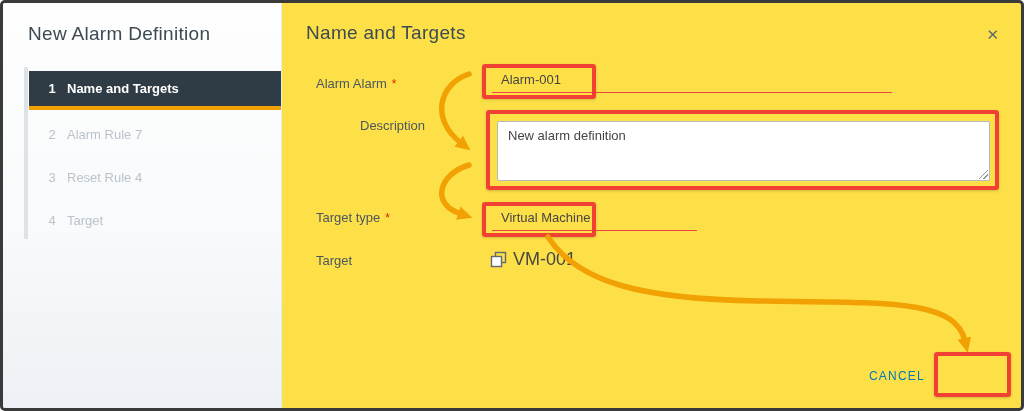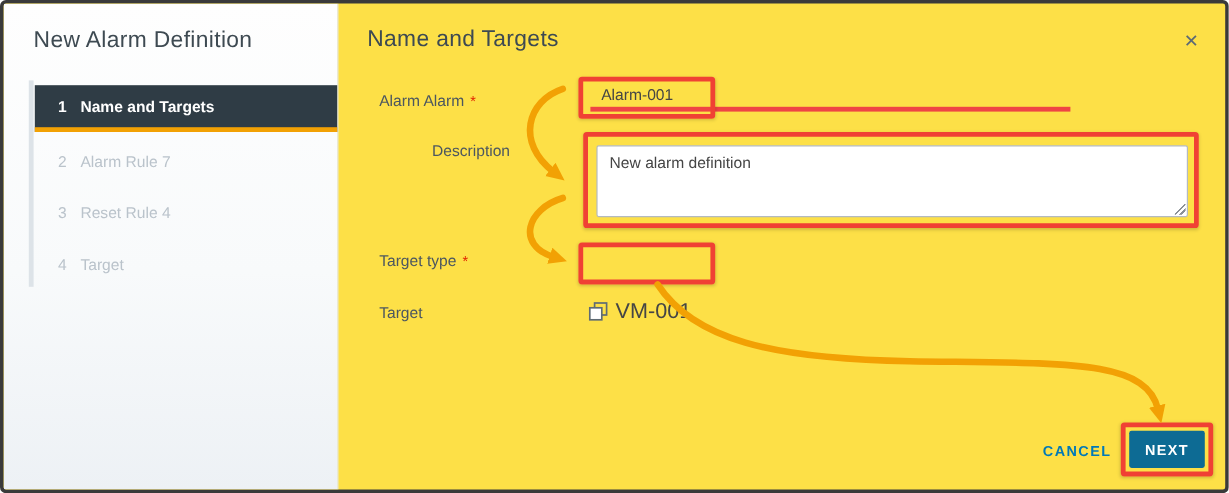--- a/index.html
+++ b/index.html
@@ -24,39 +24,39 @@
   
   .main-title{position:absolute;left:303px;top:19px;font-size:19px;font-weight:300;
               color:#3e4a52;letter-spacing:.3px;white-space:nowrap;}
   .close-btn{position:absolute;right:20px;top:22px;font-size:15px;color:#5c6a75;
              cursor:pointer;line-height:1;background:none;border:none;padding:2px;}
 
   .fld-label{position:absolute;left:313px;font-size:13px;color:#4c5760;white-space:nowrap;}
   .req{color:#e12200;margin-left:5px;font-size:12px;}
 
   .txt-input{position:absolute;box-sizing:border-box;background:transparent;
-             border:none;border-bottom:4px solid #ef4444;font-family:"Liberation Sans",sans-serif;
+             border:none;border-bottom:1px solid #ef4444;font-family:"Liberation Sans",sans-serif;
              font-size:13px;color:#454545;padding:0 0 3px 9px;outline:none;}
   #alarm-name-input{left:489px;top:67px;width:400px;height:23px;}
   #target-type-input{left:489px;top:205px;width:205px;height:23px;}
 
   .desc-area{position:absolute;left:494px;top:118px;width:493px;height:60px;
              box-sizing:border-box;border:1px solid #b4babf;border-radius:2px;
              background:#fff;font-family:"Liberation Sans",sans-serif;font-size:13px;
              color:#454545;padding:6px 10px;resize:none;outline:none;}
   .resize-grip{position:absolute;left:976px;top:167px;width:9px;height:9px;pointer-events:none;
                background:linear-gradient(135deg,transparent 45%,#8a9096 45%,#8a9096 55%,
                           transparent 55%,transparent 70%,#8a9096 70%,#8a9096 80%,transparent 80%);}
 
   .targets-row{position:absolute;left:487px;top:246px;display:flex;align-items:center;
                gap:6px;font-size:18px;color:#454545;}
   .vm-icon{width:17px;height:17px;flex:0 0 auto;}
 
   
-  .cancel-link{position:absolute;left:860px;top:365px;font-size:12px;font-weight:700;
+  .cancel-link{position:absolute;left:860px;top:365px;font-size:12px;font-weight:400;
                color:#0079b8;letter-spacing:1.2px;background:none;border:none;cursor:pointer;
                font-family:"Liberation Sans",sans-serif;}
   .next-btn{position:absolute;left:938px;top:356px;width:63px;height:31px;
             background:#0d6b94;color:#fff;font-size:12px;font-weight:700;letter-spacing:1.2px;
             border:none;border-radius:2px;cursor:pointer;display:flex;align-items:center;
             justify-content:center;font-family:"Liberation Sans",sans-serif;}
 
   
   .anno{position:absolute;border:4px solid #f04134;border-radius:3px;
         box-shadow:0 1px 3px rgba(0,0,0,.18);pointer-events:none;z-index:6;}
@@ -103,34 +103,34 @@
 
   <label class="fld-label" style="top:115px;margin-left:44px;">
     <span>Description</span>
   </label>
   <textarea class="desc-area" style="">New alarm definition</textarea>
   <div class="resize-grip"></div>
 
   <label class="fld-label" style="top:207px;text-align:center;">
     <span>Target type</span><span class="req">*</span>
   </label>
+  <input id="target-type-input" class="txt-input" type="text" value="Virtual Machine" style="">
 
   <label class="fld-label" style="top:250px;">
     <span>Target</span>
   </label>
   <div class="targets-row">
     <svg class="vm-icon" viewBox="0 0 17 17">
       <rect x="5.5" y="1.5" width="10" height="10" fill="none" stroke="#5f6b74" stroke-width="1.4"></rect>
       <rect x="1.5" y="5.5" width="10" height="10" fill="#fff" stroke="#5f6b74" stroke-width="1.4"></rect>
     </svg>
     <span>VM-001</span>
   </div>
 
   <button class="cancel-link">CANCEL</button>
-  <button class="next-btn">NEXT</button>
 
   <div class="anno anno-1"></div>
   <div class="anno anno-2"></div>
   <div class="anno anno-3"></div>
   <div class="anno anno-4"></div>
 
   <svg class="arrows" viewBox="0 0 1024 411">
     <defs>
       <marker id="ah" markerUnits="userSpaceOnUse" markerWidth="22" markerHeight="22" refX="3" refY="7" orient="auto">
         <path d="M0,0 L15,7 L0,14 Z" fill="#f2a104"></path>

